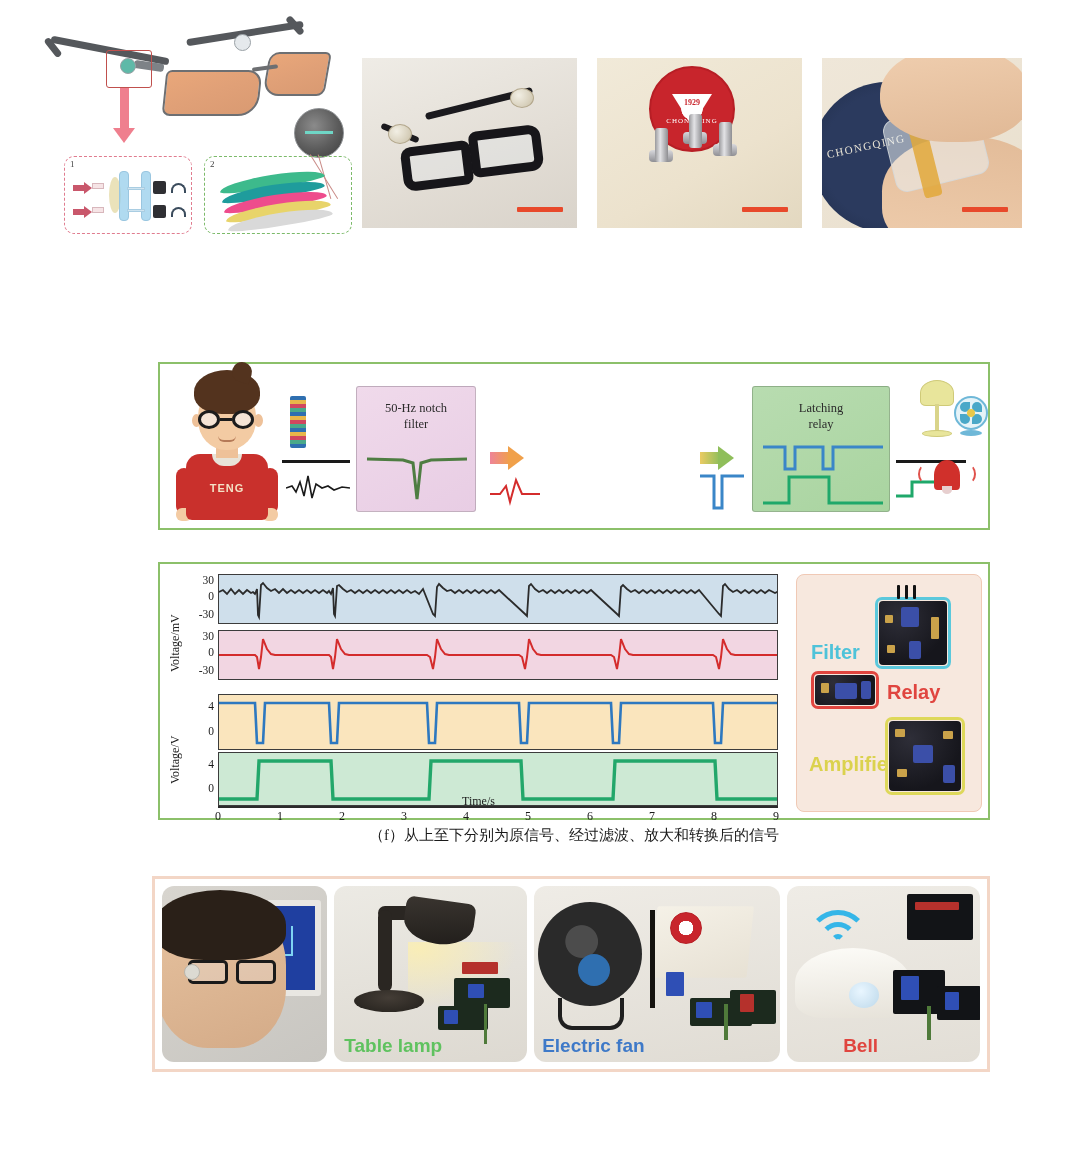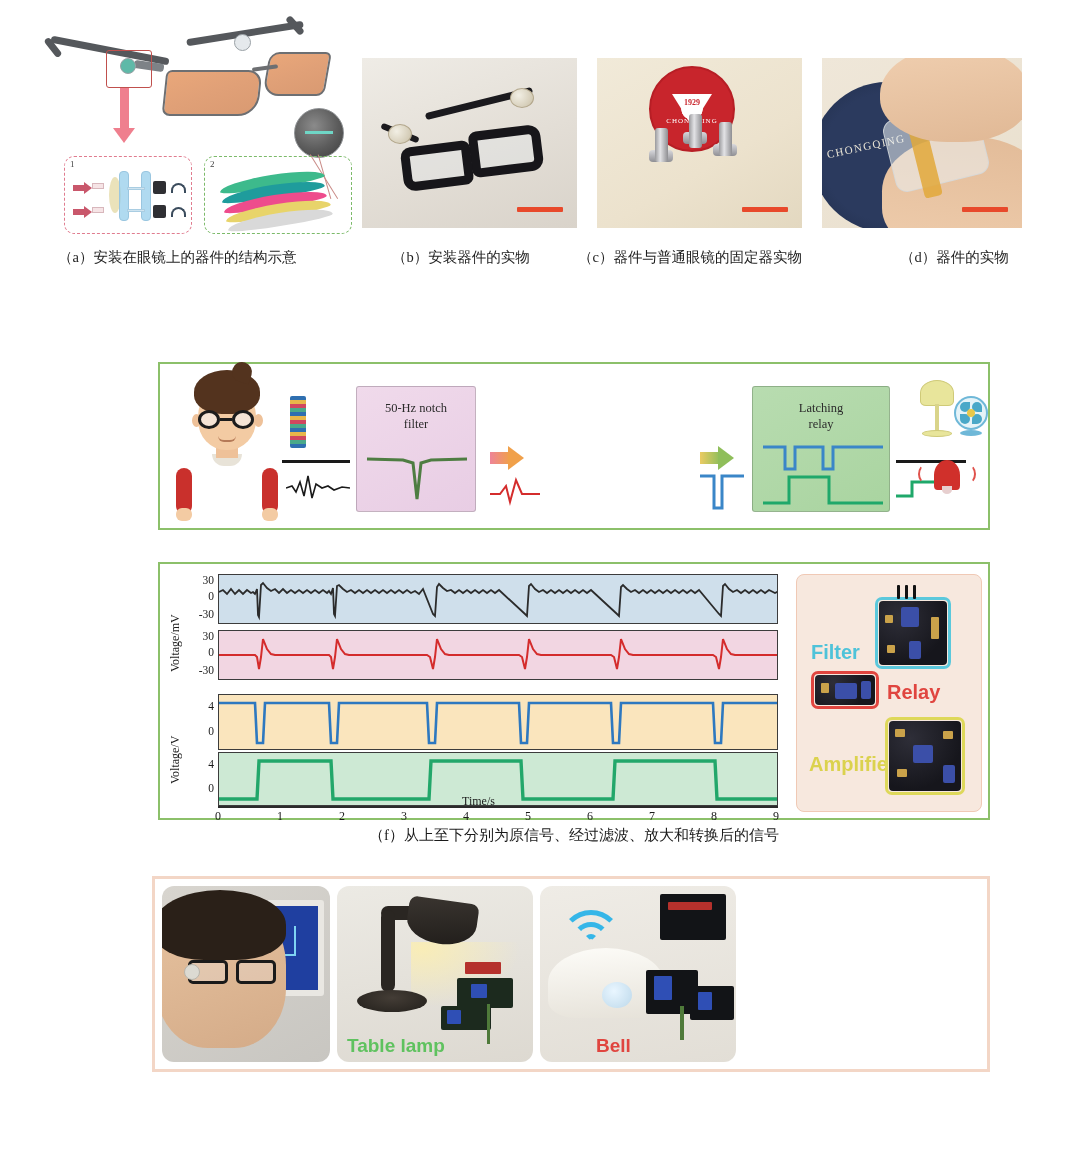--- a/index.html
+++ b/index.html
@@ -328,37 +328,34 @@
       <div class="sealBlue">
         <div class="txt">CHONGQING</div>
       </div>
       <div class="fingerBot"></div>
       <div class="devClear"></div>
       <div class="devGold"></div>
       <div class="fingerTop"></div>
       <div class="scalebar"></div>
     </div>
 
-    <div class="capRow">
-      <div class="cap" style="left:58px;">（a）安装在眼镜上的器件的结构示意</div>
-      <div class="cap" style="left:392px;">（b）安装器件的实物</div>
-      <div class="cap" style="left:578px;">（c）器件与普通眼镜的固定器实物</div>
-      <div class="cap" style="left:900px;">（d）器件的实物</div>
-    </div>
   </div>
 
 
   <div class="panelE">
     <div class="eInner">
 
       <div class="avatar">
         <div class="av-armL"></div>
         <div class="av-armR"></div>
         <div class="av-handL"></div>
         <div class="av-handR"></div>
+        <div class="av-body">
+          <div class="av-teng">TENG</div>
+        </div>
         <div class="av-collar"></div>
         <div class="av-neck"></div>
         <div class="av-face"></div>
         <div class="av-hair"></div>
         <div class="av-ear" style="left:20px;"></div>
         <div class="av-ear" style="left:82px;"></div>
         <div class="av-glass" style="left:26px;"></div>
         <div class="av-glass" style="left:60px;"></div>
         <div class="av-gbridge"></div>
         <div class="av-mouth"></div>
@@ -578,20 +575,37 @@
       <div class="lampFoot"></div>
       <div class="circuitBoard" style="left:120px; top:92px; width:56px; height:30px;"></div>
       <div class="circuitRed" style="left:128px; top:76px; width:36px; height:12px;"></div>
       <div class="circuitBlue" style="left:134px; top:98px; width:16px; height:14px;"></div>
       <div class="circuitBoard" style="left:104px; top:120px; width:50px; height:24px;"></div>
       <div class="circuitBlue" style="left:110px; top:124px; width:14px; height:14px;"></div>
       <div class="wireG" style="left:150px; top:118px; width:3px; height:40px;"></div>
       <div class="gLabel" style="left:10px; color:#5FC25F;">Table lamp</div>
     </div>
 
+    <div class="gPhoto g3">
+      <div class="g3bg"></div>
+      <div class="fanOuter">
+        <div class="fanHub"></div>
+      </div>
+      <div class="fanStand"></div>
+      <div class="flagCloth"></div>
+      <div class="flagPole"></div>
+      <div class="flagSeal"></div>
+      <div class="circuitBoard" style="left:156px; top:112px; width:62px; height:28px;"></div>
+      <div class="circuitBlue" style="left:132px; top:86px; width:18px; height:24px;"></div>
+      <div class="circuitBlue" style="left:162px; top:116px; width:16px; height:16px;"></div>
+      <div class="circuitBoard" style="left:196px; top:104px; width:46px; height:34px;"></div>
+      <div class="circuitRed" style="left:206px; top:108px; width:14px; height:18px;"></div>
+      <div class="wireG" style="left:190px; top:118px; width:4px; height:36px;"></div>
+      <div class="gLabel" style="left:8px; color:#3E79C8;">Electric fan</div>
+    </div>
 
     <div class="gPhoto g4">
       <div class="g4bg"></div>
       <div class="wifi">
         <span style="left:0; top:0; width:62px; height:62px;"></span>
         <span style="left:12px; top:12px; width:38px; height:38px;"></span>
         <span style="left:24px; top:24px; width:14px; height:14px;"></span>
         <div class="wifiDot"></div>
       </div>
       <div class="bellDome"></div>

